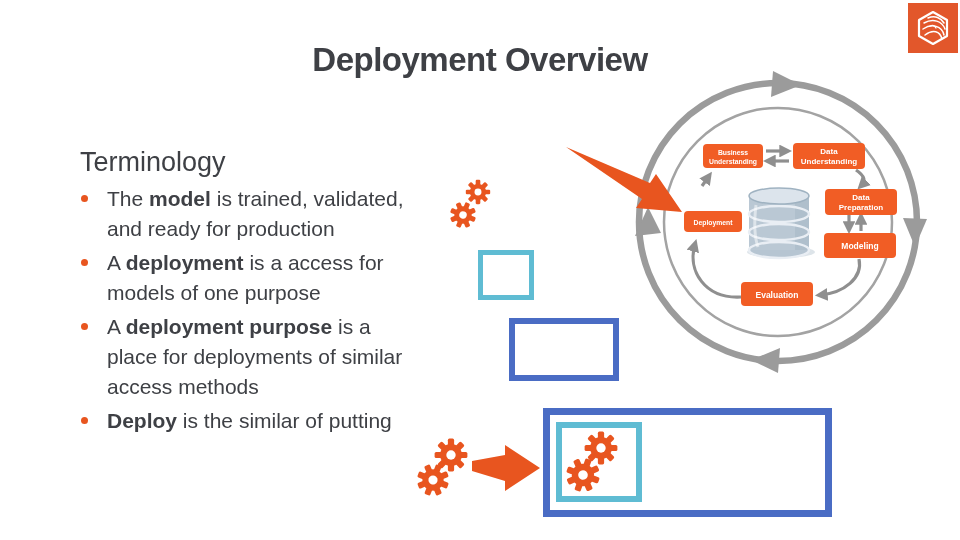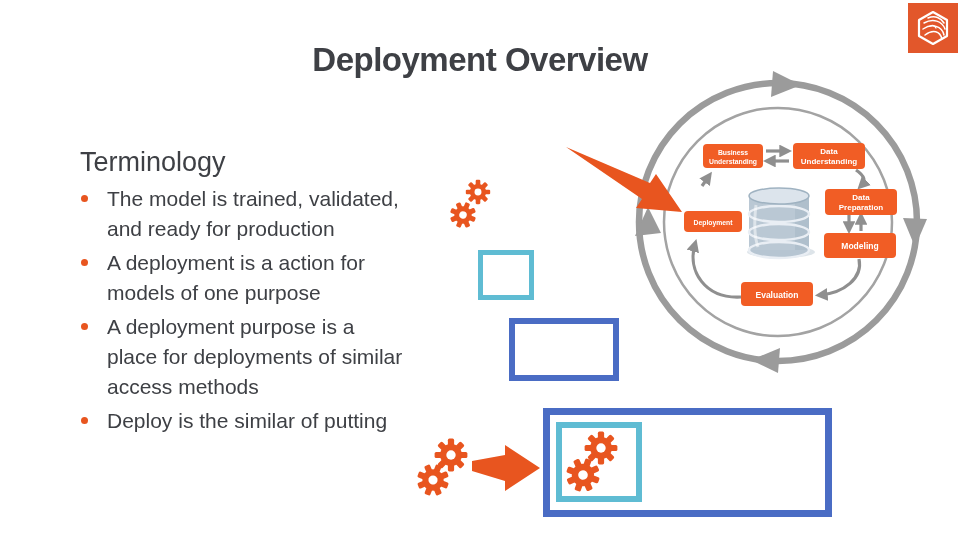--- a/index.html
+++ b/index.html
@@ -17,21 +17,21 @@
   .terms{
     position:absolute;left:80px;top:147px;width:402px;
     color:var(--text-dark,#3E4045);font-size:21px;line-height:30px;
   }
   .terms-heading{font-size:27px;margin-bottom:7px;}
   .bullet{position:relative;padding-left:27px;margin-bottom:4px;}
   .dot{
     position:absolute;left:1px;top:11px;width:7px;height:7px;border-radius:50%;
     background:var(--accent-orange,#E8551F);
   }
-  .bullet b{font-weight:400;}
+  .bullet b{font-weight:700;}
   .rect{position:absolute;box-sizing:border-box;background:transparent;}
   .teal1{left:478px;top:250px;width:56px;height:50px;border:5px solid var(--teal,#5FBCD3);}
   .blue1{left:509px;top:318px;width:110px;height:63px;border:6px solid var(--blue,#4A6CC4);}
   .blue2{left:543px;top:408px;width:289px;height:109px;border:7px solid var(--blue,#4A6CC4);}
   .teal2{left:556px;top:422px;width:86px;height:80px;border:6px solid var(--teal,#5FBCD3);}
   .overlay{position:absolute;left:0;top:0;width:960px;height:540px;}
   .diagram{position:absolute;left:555px;top:60px;width:400px;height:335px;}
   .defs-holder{position:absolute;width:0;height:0;overflow:hidden;}
 </style>
 </head>
@@ -81,21 +81,21 @@
       <span class="dot"></span>
       <div>
         <div><span>The </span><b>model</b><span> is trained, validated,</span></div>
         <div>and ready for production</div>
       </div>
     </div>
 
     <div class="bullet">
       <span class="dot"></span>
       <div>
-        <div><span>A </span><b>deployment</b><span> is a action for</span></div>
+        <div><span>A </span><b>deployment</b><span> is a access for</span></div>
         <div>models of one purpose</div>
       </div>
     </div>
 
     <div class="bullet">
       <span class="dot"></span>
       <div>
         <div><span>A </span><b>deployment purpose</b><span> is a</span></div>
         <div>place for deployments of similar</div>
         <div>access methods</div>

